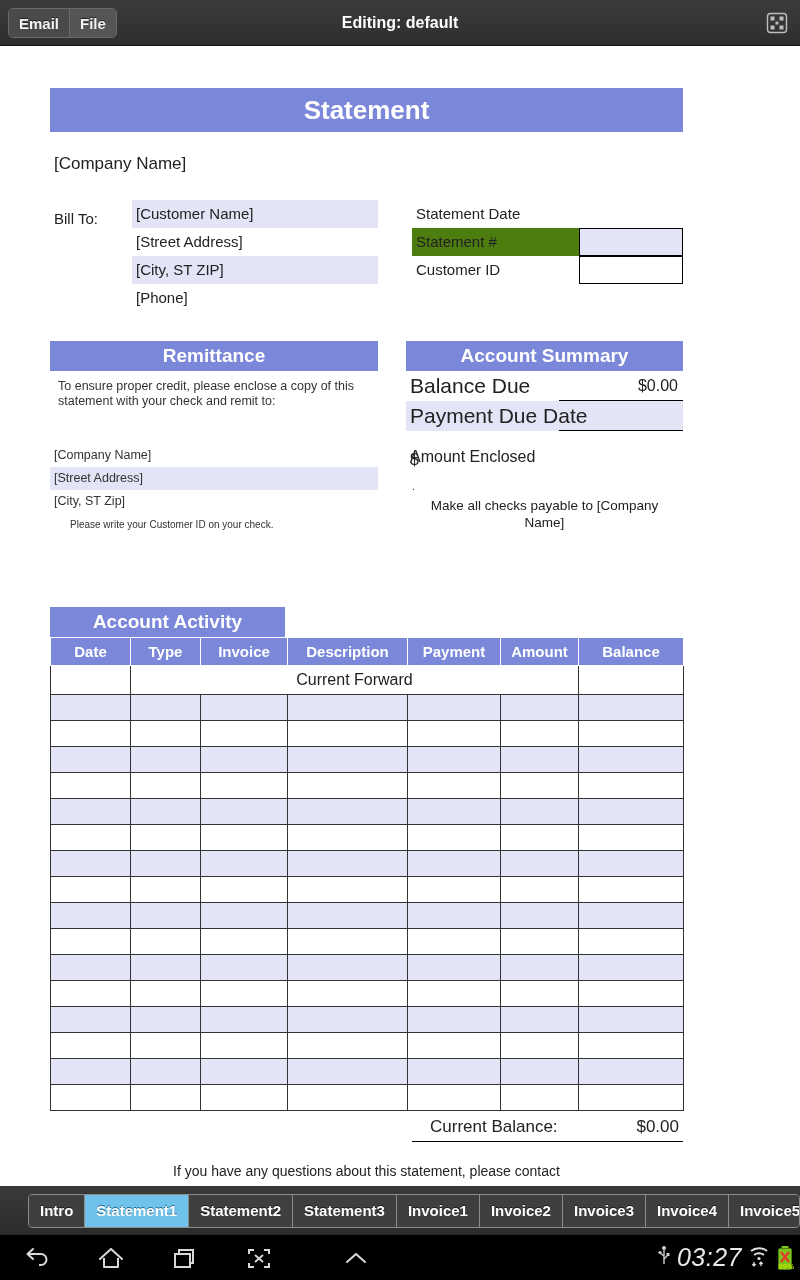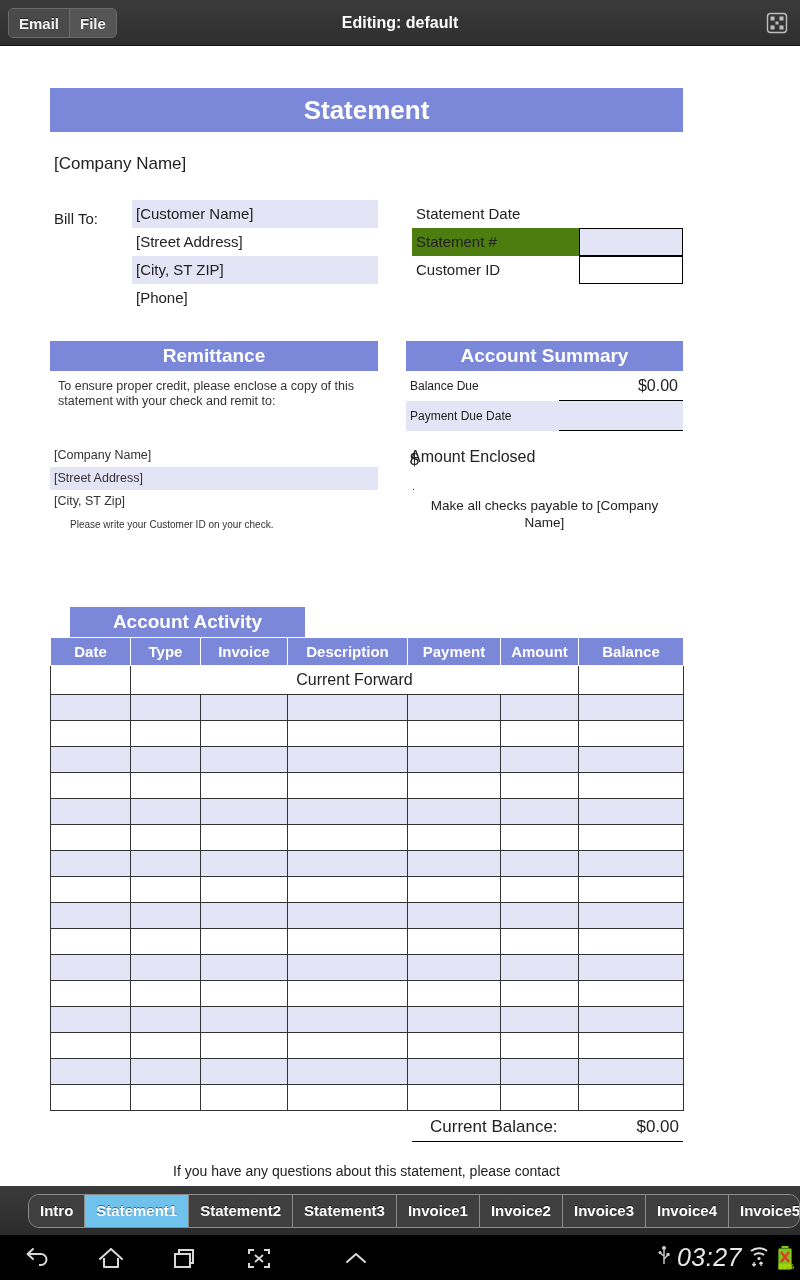--- a/index.html
+++ b/index.html
@@ -103,21 +103,21 @@
 
   
   .banner.acct {
     position:absolute; left:356px; top:295px; width:277px; height:30px; font-size:19px;
   }
   .acct-body { position:absolute; left:356px; top:325px; width:277px; }
   .arow { position:relative; height:30px; }
   .arow.shaderow { background:#e4e4f7; }
   .arow .alabel {
     position:absolute; left:4px; top:0; height:26px; line-height:30px;
-    font-size:12px; color:#222;
+    font-size:21px; color:#222;
   }
   .arow .aval {
     position:absolute; right:2px; top:0; width:122px; height:30px; line-height:30px;
     font-size:16px; color:#222; text-align:right; padding-right:3px;
   }
   .arow .aunderline {
     position:absolute; right:0; top:0; width:124px; height:30px;
     border-bottom:1px solid #000;
   }
   .amt-enclosed {
@@ -125,21 +125,21 @@
   }
   .dollar-sign { position:absolute; left:4px; top:20px; font-size:16px; color:#222; }
   .tiny-dot { position:absolute; left:6px; top:50px; font-size:10px; color:#222; }
   .payable {
     position:absolute; left:10px; top:66px; width:257px;
     text-align:center; font-size:13.5px; color:#222; line-height:17px;
   }
 
   
   .banner.activity {
-    position:absolute; left:0; top:561px; width:235px; height:30px; font-size:19px;margin-left:20px;
+    position:absolute; left:0; top:561px; width:235px; height:30px; font-size:19px;
   }
   .act-table {
     position:absolute; left:0; top:591px; width:633px;
     border-collapse:collapse; table-layout:fixed;
   }
   .act-table th {
     background:#7b87d8; color:#fff; font-size:15px; font-weight:bold;
     height:28px; border:1px solid #fff; text-align:center;
   }
   .act-table td {
@@ -167,21 +167,21 @@
     text-align:center; font-size:14px; color:#222;
   }
 
   
   .tabbar {
     position:absolute; left:0; top:1186px; width:800px; height:49px;
     background:linear-gradient(#3a3a3a,#2b2b2b);
     display:flex; align-items:center; padding-left:28px;
   }
   .tabs {
-    display:flex; height:34px; border:1px solid #8c8c8c; border-radius:11px;
+    display:flex; height:34px; border:1px solid #8c8c8c; border-radius:4px;
     overflow:hidden; background:#3f3f3f;
   }
   .tab {
     display:flex; align-items:center; justify-content:center;
     padding:0 11px; height:100%;
     color:#ffffff; font-size:15px; font-weight:bold;
     border-right:1px solid #8c8c8c;
     background:#3f3f3f; text-shadow:0 -1px 0 #1a1a1a;
     white-space:nowrap;
   }

